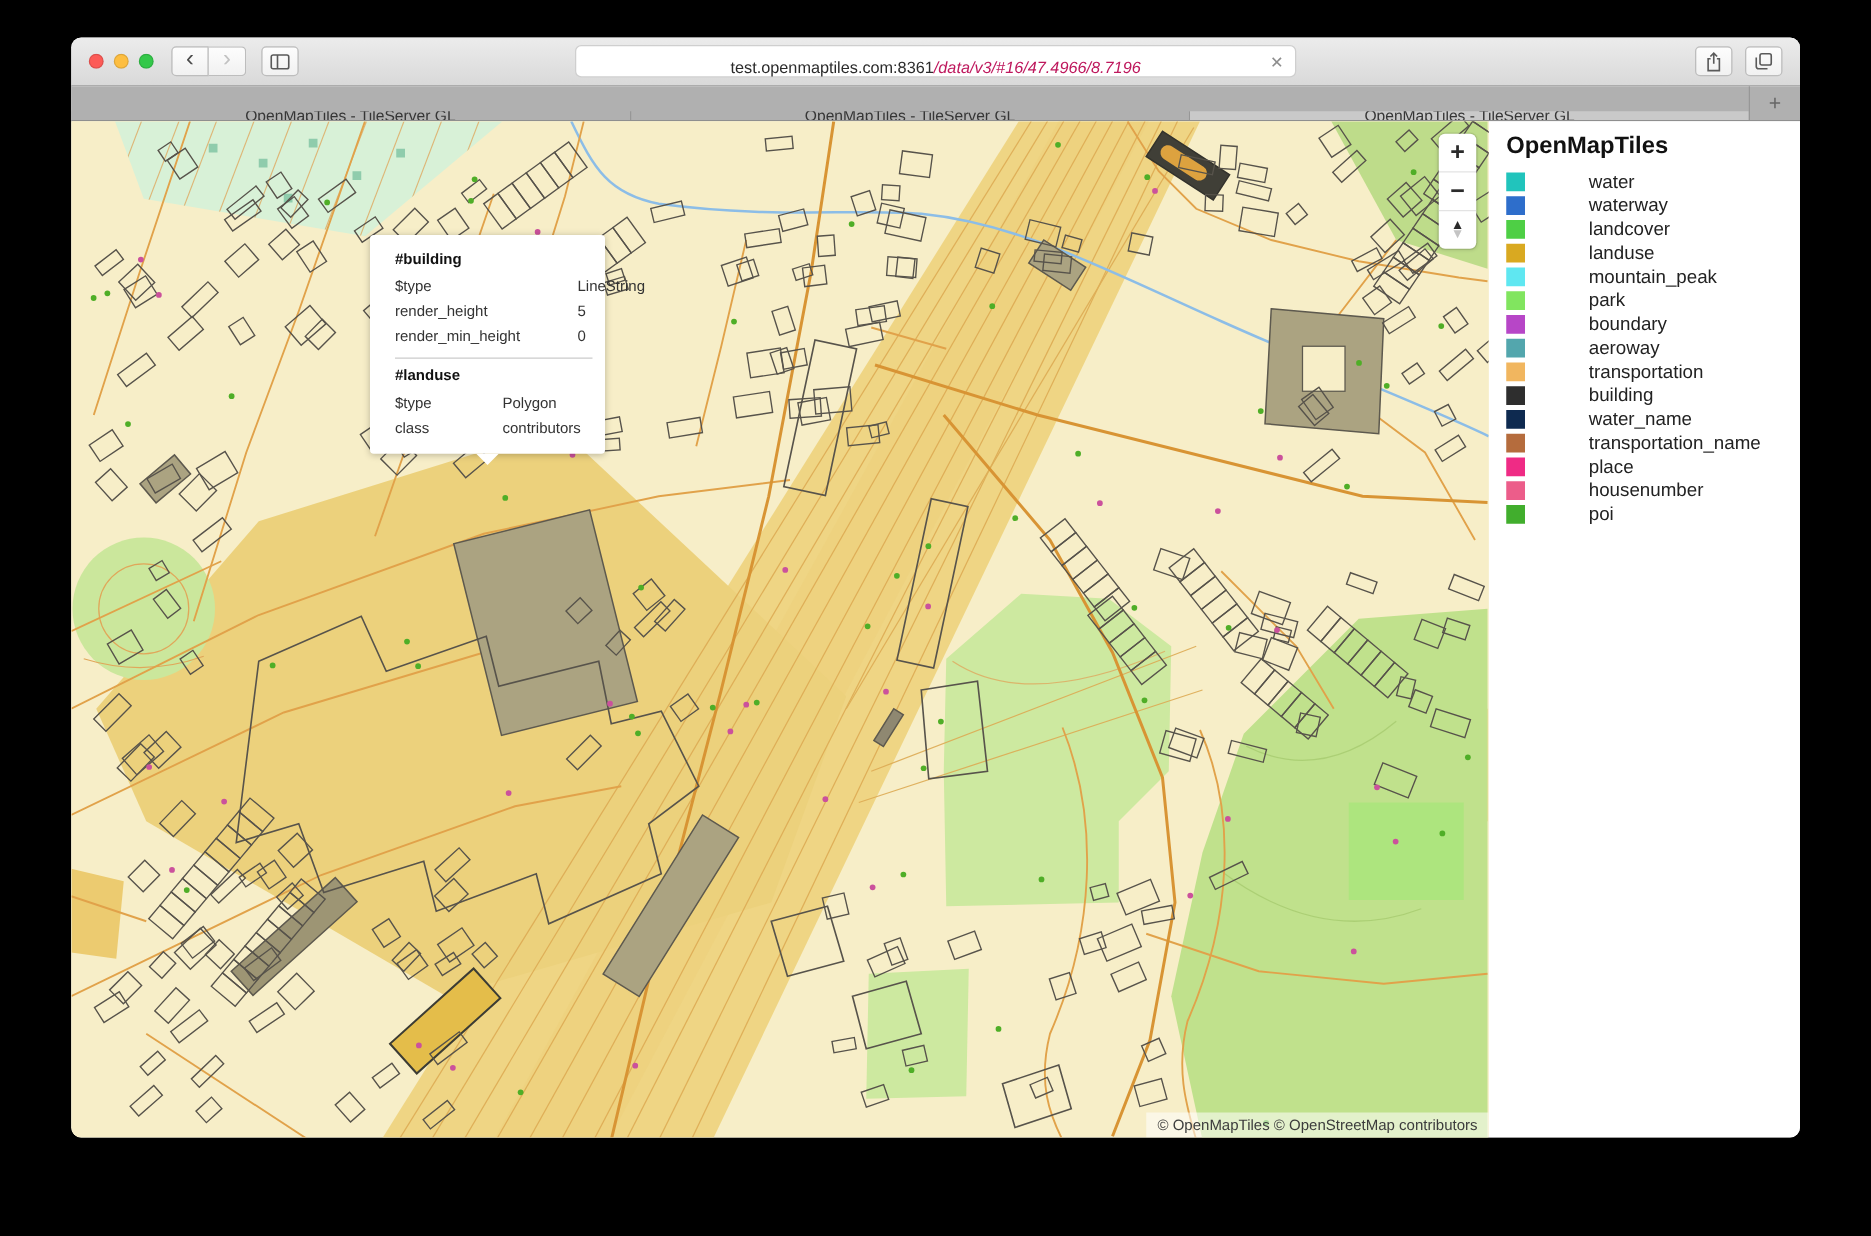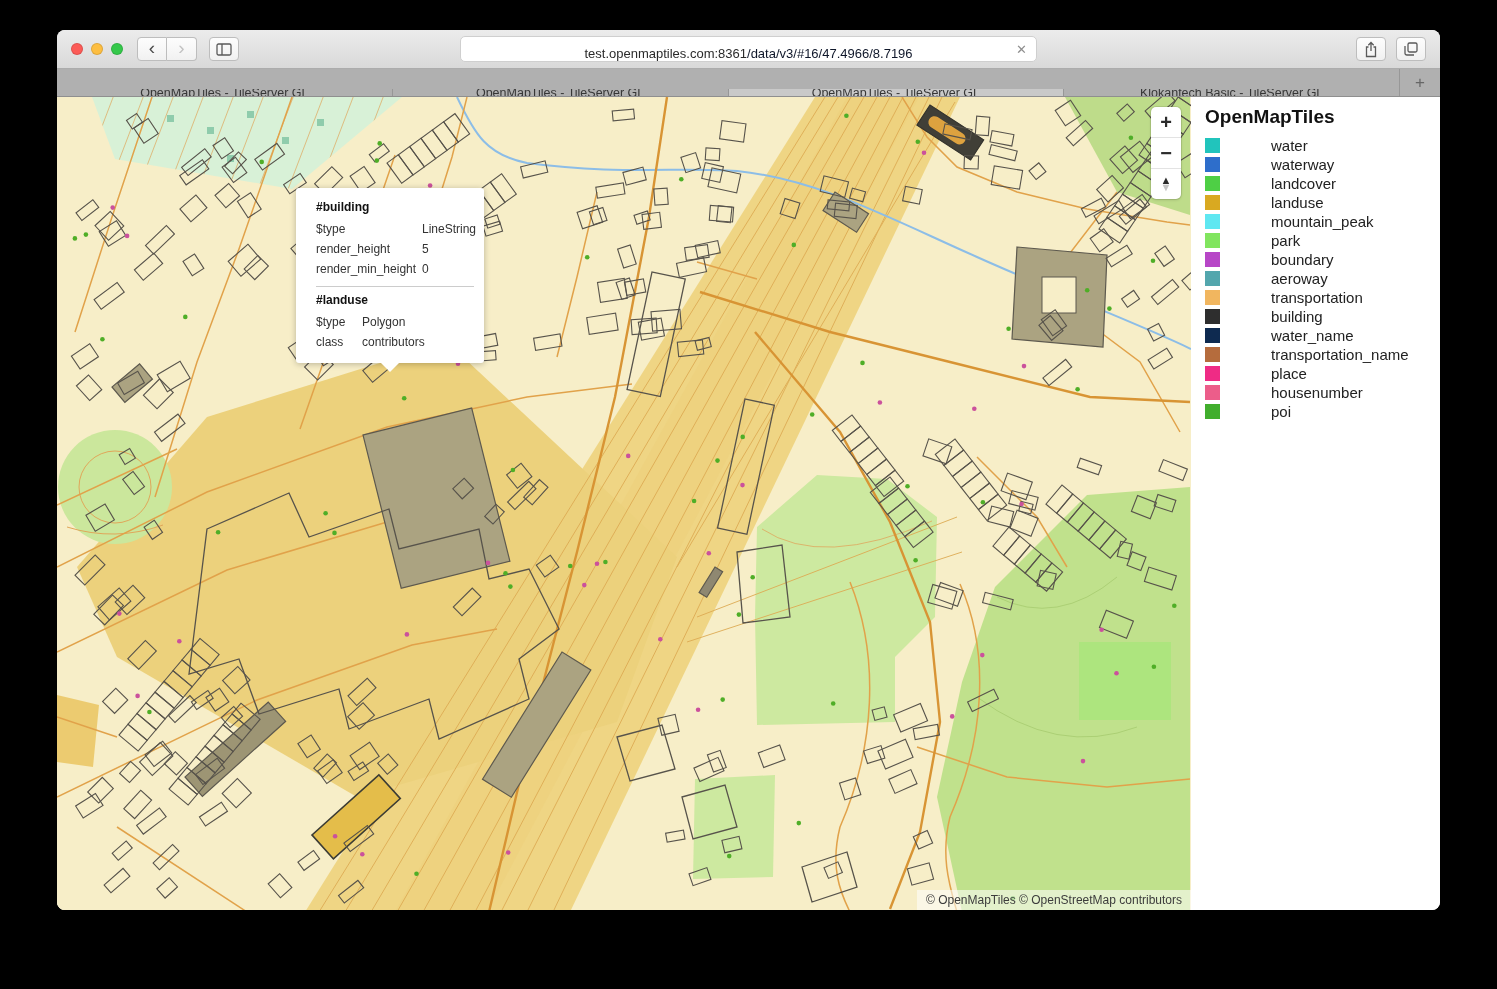--- a/index.html
+++ b/index.html
@@ -17,21 +17,21 @@
   .chromebtn.back{border-radius:4px 0 0 4px;}
   .chromebtn.fwd{border-radius:0 4px 4px 0;border-left:none;}
   .chromebtn.single{border-radius:4px;}
   .glyph-back{font-size:19px;color:#4a4a4a;line-height:1;margin-top:-3px;}
   .glyph-fwd{font-size:19px;color:#c2c2c2;line-height:1;margin-top:-3px;}
   .sidebarbtn{position:absolute;left:152px;top:7px;}
   .urlfield{position:absolute;left:403px;top:6px;width:577px;height:26px;background:#fff;
     border:1px solid #cfcfcf;border-radius:5px;box-sizing:border-box;
     display:flex;align-items:flex-end;justify-content:center;font-size:13px;}
   .urlhost{color:#2b2b2b;}
-  .urlpath{color:#0f172a;}
+  .urlpath{color:#be185d;font-style:italic;}
   .urlclear{position:absolute;right:9px;top:5px;font-size:13px;color:#8e8e8e;cursor:default;}
   .rightbtns{position:absolute;right:14px;top:7px;display:flex;gap:10px;}
   
   .tabbar{height:27px;flex:0 0 27px;background:#b0b0b0;display:flex;border-bottom:1px solid #8f8f8f;}
   .tab{flex:1;display:flex;align-items:center;justify-content:center;font-size:12.5px;color:#363636;
     border-left:1px solid #979797;background:#b0b0b0;white-space:nowrap;overflow:hidden;margin-top:20px;}
   .tab:first-child{border-left:none;}
   .tab.active{background:#c9c9c9;}
   .newtab{flex:0 0 40px;display:flex;align-items:center;justify-content:center;color:#666;
     font-size:17px;border-left:1px solid #979797;}
@@ -54,21 +54,21 @@
   .compass .n{font-size:11px;color:#2b2b2b;}
   .compass .s{font-size:11px;color:#c4c4c4;}
   .attribution{position:absolute;right:0;bottom:0;background:rgba(255,255,255,.55);
     padding:3px 9px;font-size:12px;color:#3c3c3c;}
   .popup{position:absolute;left:239px;top:91px;width:188px;background:#fff;border-radius:3px;
     box-shadow:0 1px 6px rgba(0,0,0,.25);padding:7px 10px 11px 20px;box-sizing:border-box;font-size:12px;color:#333;}
   .popup:after{content:"";position:absolute;left:50%;bottom:-9px;margin-left:-9px;
     border:9px solid transparent;border-top-color:#fff;border-bottom:none;}
   .popup h4{margin:3px 0;font-size:12px;color:#111;line-height:18px;}
   .popup .divider{border-top:1px solid #ccc;margin:7px 0 4px 0;}
-  .popup-row{display:flex;line-height:20px;}
+  .popup-row{display:flex;line-height:20px;gap:40px;}
   .popup-row .k{color:#333;}
   .popup-row.s0 .k{flex:0 0 106px;}
   .popup-row.s1 .k{flex:0 0 46px;}
   .icon16{display:block;}
 </style>
 </head>
 <body>
 
 <div class="window">
 
@@ -110,21 +110,20 @@
           <path d="M11 14H3.8A1.8 1.8 0 0 1 2 12.2V5" fill="none" stroke="#5a5a5a" stroke-width="1.3"></path>
         </svg>
       </div>
     </div>
   </div>
 
   <div class="tabbar" id="tabbar">
       <div class="tab">OpenMapTiles - TileServer GL</div>
       <div class="tab">OpenMapTiles - TileServer GL</div>
       <div class="tab active">OpenMapTiles - TileServer GL</div>
-      <div class="tab">Klokantech Basic - TileServer GL</div>
       <div class="newtab">+</div>
     </div>
 
   <div class="content">
     <div class="map-wrap">
       <svg width="1134" height="815" viewBox="0 0 1134 815">
         <defs>
           <clipPath id="mintClip">
               <polygon points="35,0 345,0 235,92 58,62"></polygon>
             </clipPath>

